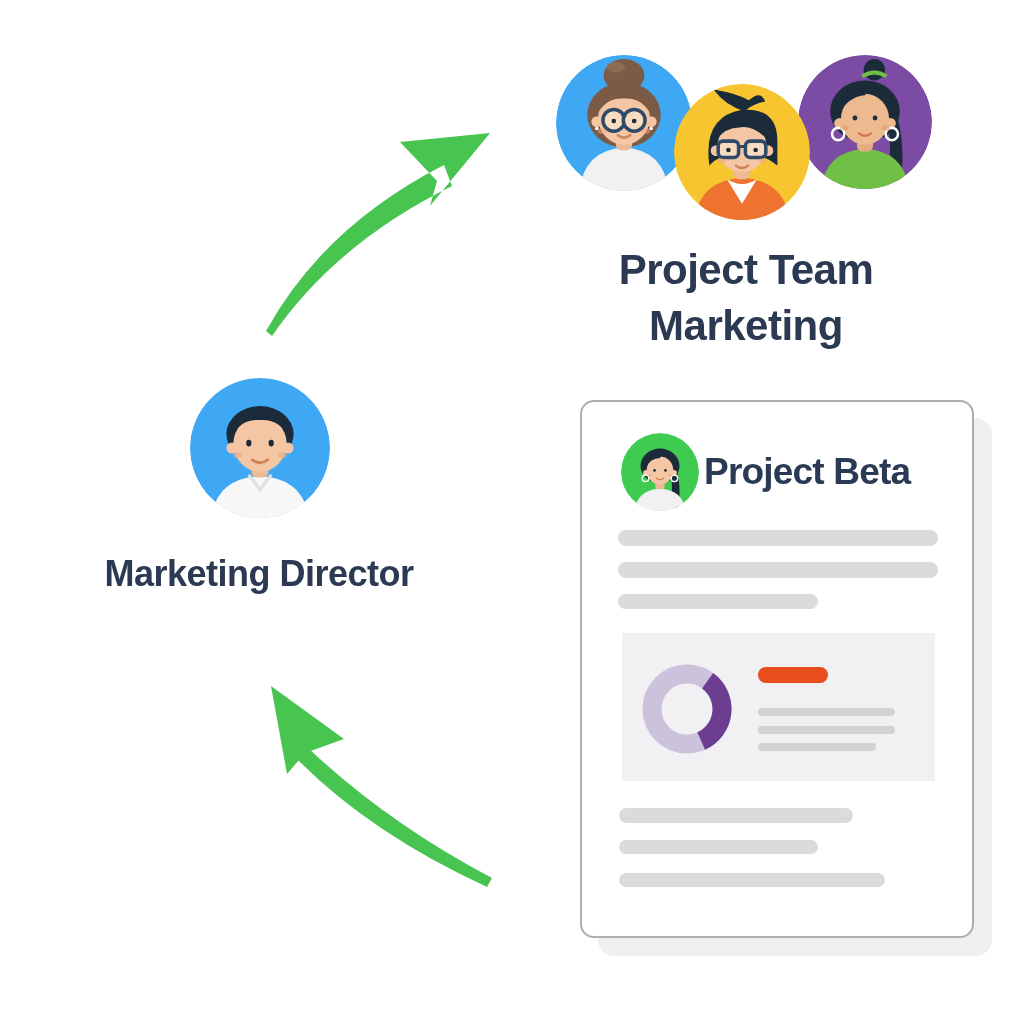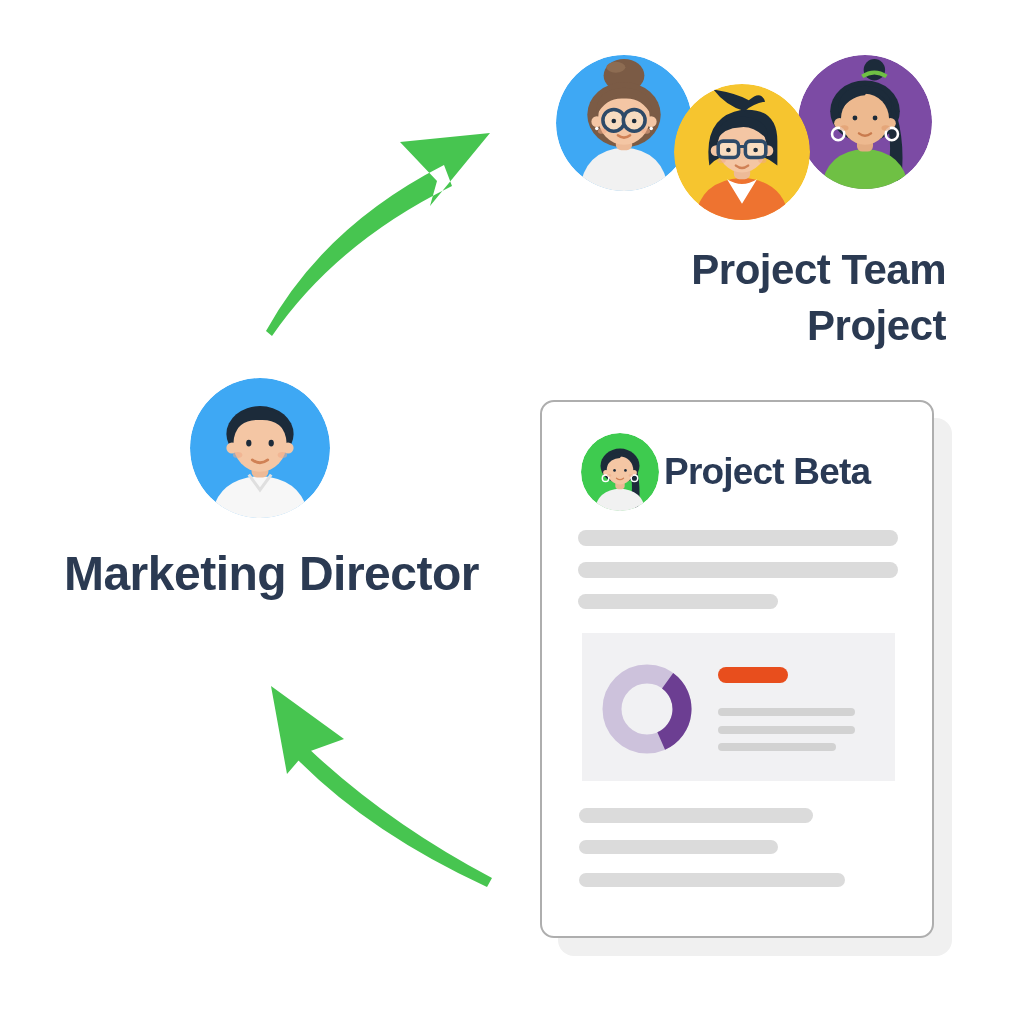--- a/index.html
+++ b/index.html
@@ -1,32 +1,32 @@
 <!DOCTYPE html>
 <html><head>
 <meta charset="utf-8">
 <style>
   html,body{margin:0;padding:0;background:#ffffff;}
   .canvas{
     position:relative;width:1024px;height:1024px;background:#ffffff;overflow:hidden;
     font-family:"Liberation Sans", sans-serif; user-select:none;
   }
-  .abs{position:absolute;}
+  .abs{position:absolute;margin-left:40px;}
   
   svg.arrows{position:absolute;left:0;top:0;width:1024px;height:1024px;pointer-events:none;}
   
   .avatar{position:absolute;}
   .avatar svg{display:block;width:100%;height:100%;}
   
   .node-label{
-    position:absolute;text-align:right;color:#2B3A52;font-weight:800;
+    position:absolute;text-align:center;color:#2B3A52;font-weight:800;
     letter-spacing:-0.5px;
   }
   .team-label{left:546px;top:242px;width:400px;font-size:42px;line-height:56px;}
-  .review-label{left:39px;top:546px;width:440px;font-size:48px;line-height:55px;}
+  .review-label{left:39px;top:546px;width:440px;font-size:36px;line-height:55px;}
   
   .doc-back{
     left:558px;top:418px;width:394px;height:538px;background:#F0F0F0;border-radius:16px;
   }
   .doc-card{
     left:540px;top:400px;width:394px;height:538px;background:#ffffff;
     border:2px solid #AEAEAE;border-radius:14px;box-sizing:border-box;
   }
   .doc-avatar{left:39px;top:31px;width:78px;height:78px;}
   .doc-title{
@@ -151,21 +151,21 @@
         <circle cx="57.5" cy="47" r="1.8" fill="#1C2B3A"></circle>
         <path d="M45.5 58.5 Q50 62 54.5 58.5" stroke="#C97B4E" stroke-width="1.8" fill="none" stroke-linecap="round"></path>
         <ellipse cx="34.5" cy="54.5" rx="3.2" ry="2" fill="#DF9A6B" opacity="0.6"></ellipse>
         <ellipse cx="65.5" cy="54.5" rx="3.2" ry="2" fill="#DF9A6B" opacity="0.6"></ellipse>
       </g>
     </svg>
   </div>
 
   <div class="node-label team-label">
     <div>Project Team</div>
-    <div>Project</div>
+    <div>Marketing</div>
   </div>
 
   <div class="avatar" style="left:190px;top:378px;width:140px;height:140px;">
     <svg viewBox="0 0 100 100">
       <defs>
           <clipPath id="cpD">
             <circle cx="50" cy="50" r="50"></circle>
           </clipPath>
         </defs>
       <g clip-path="url(#cpD)">

